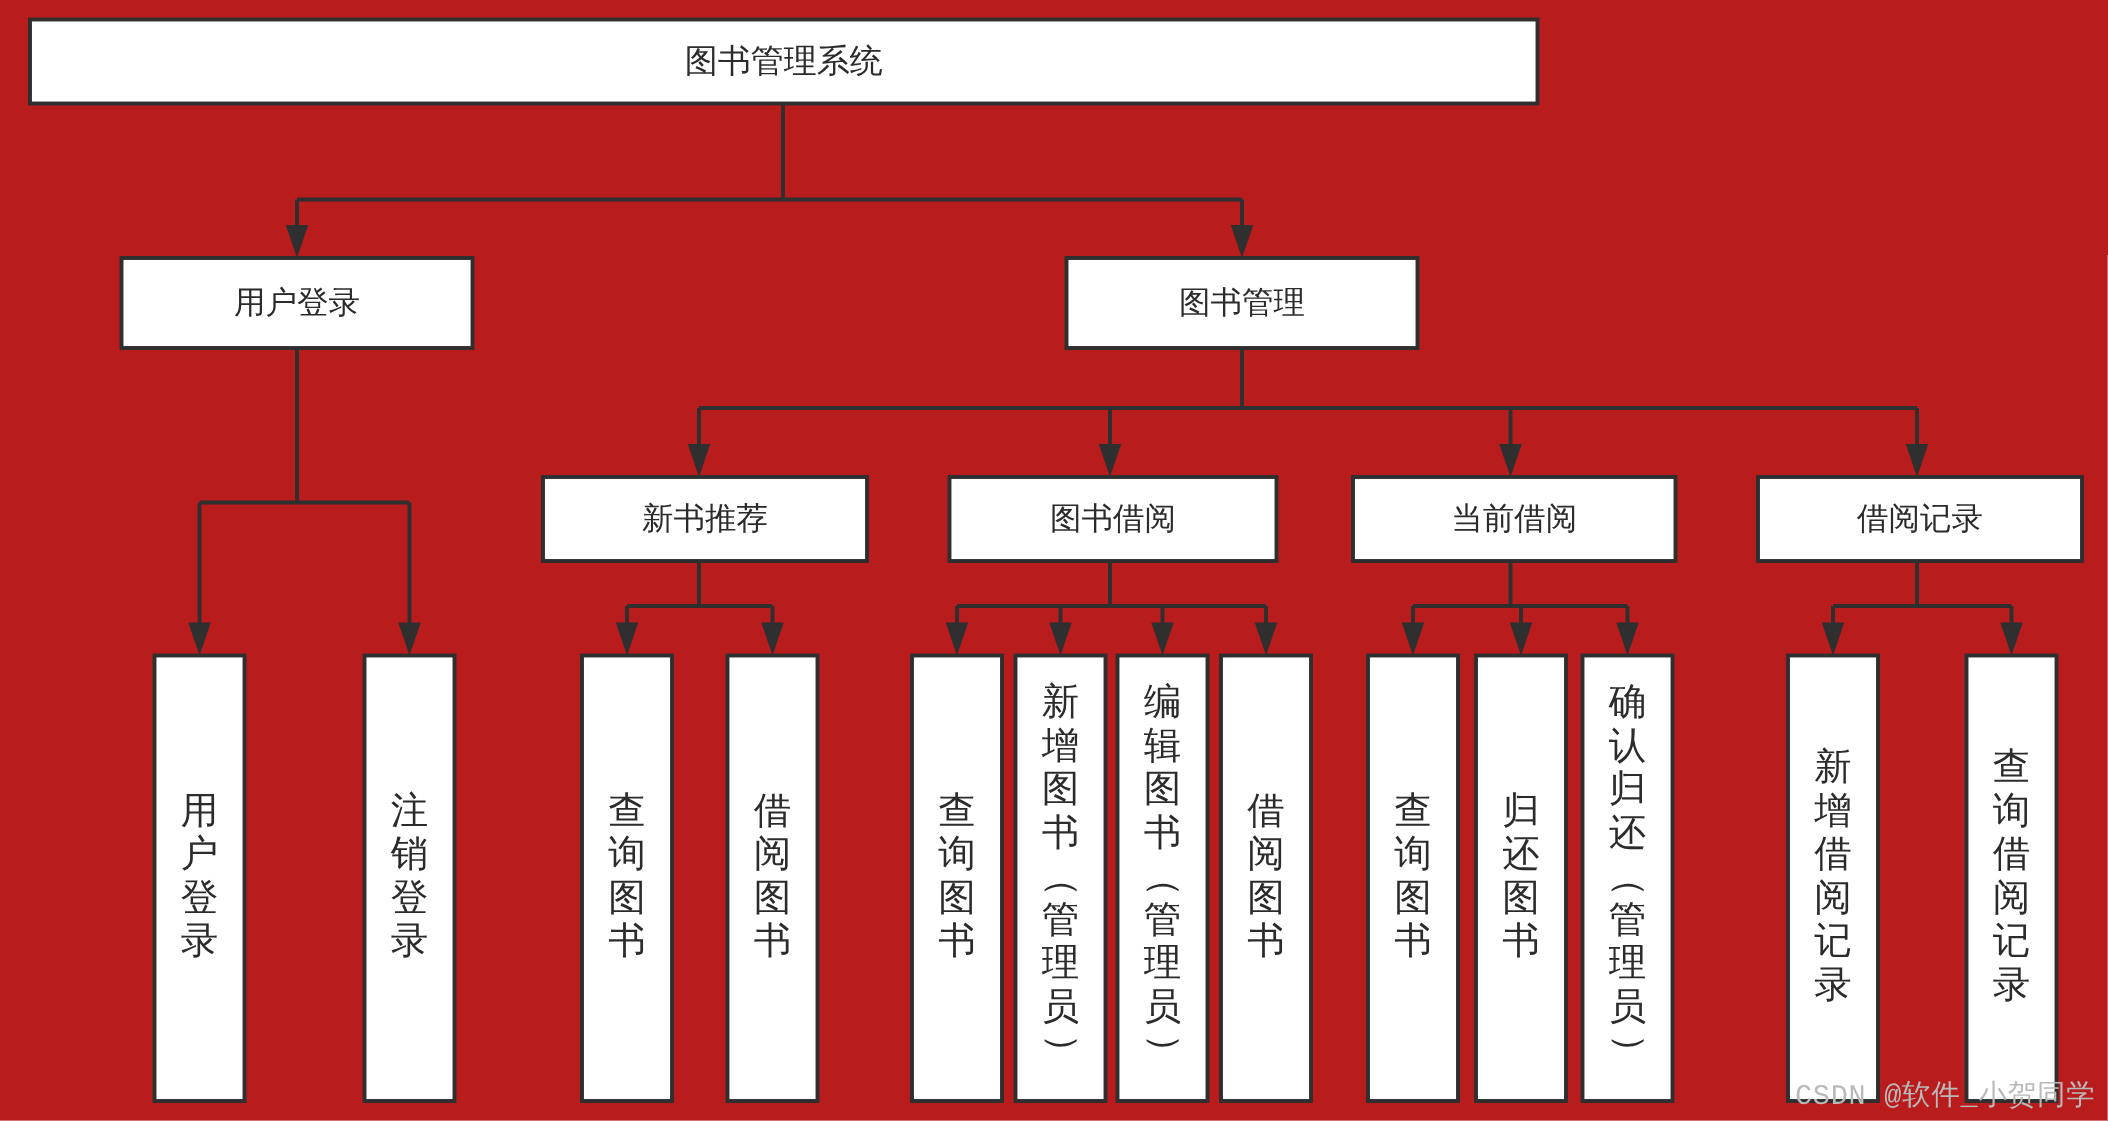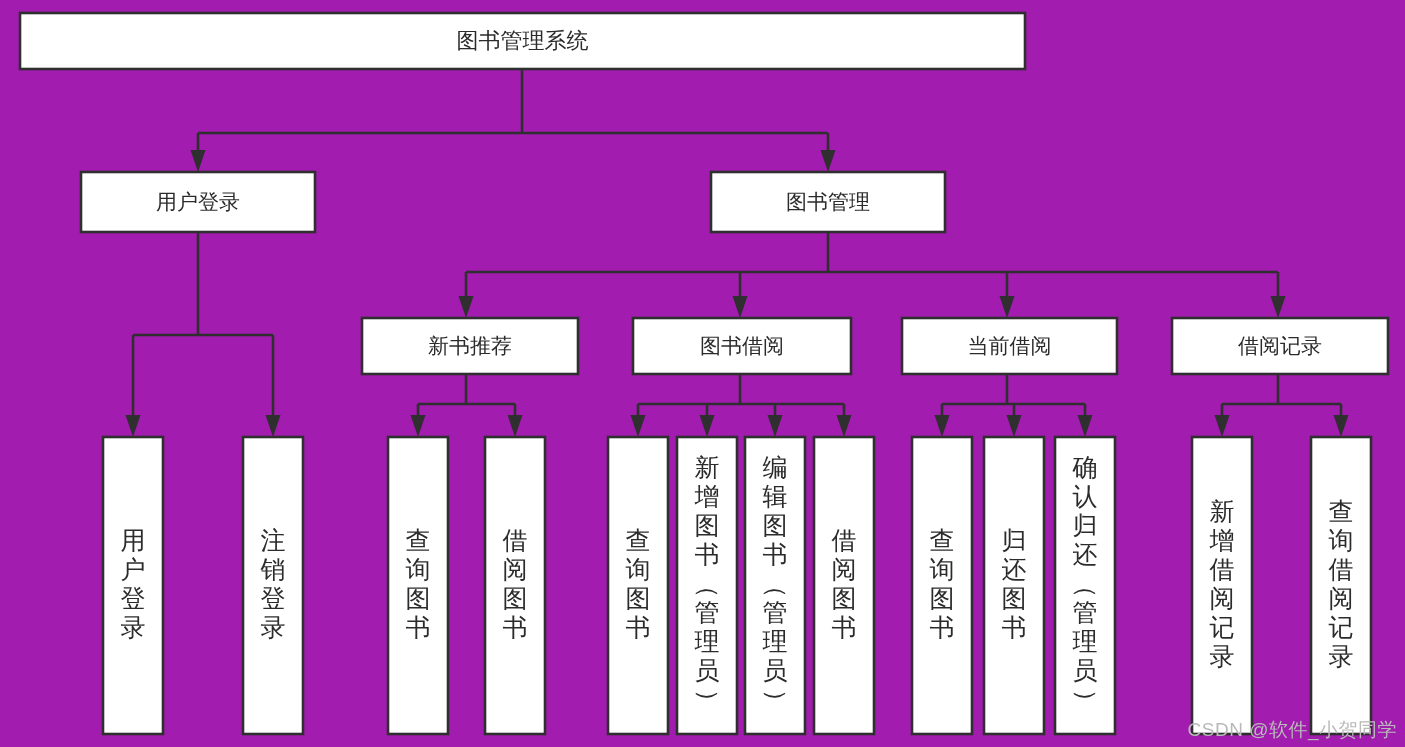--- a/index.html
+++ b/index.html
@@ -10,21 +10,21 @@
   body {
     width: 1405px;
     height: 747px;
     font-family: "Liberation Sans", "DejaVu Sans", sans-serif;
     overflow: hidden;
   }
   #diagram-root {
     position: relative;
     width: 1405px;
     height: 747px;
-    background: #a21caf;
+    background: #b91c1c;
   }
   svg.diagram-canvas {
     position: absolute;
     left: 0;
     top: 0;
     width: 1405px;
     height: 747px;
     display: block;
   }
   .node-box {
@@ -58,21 +58,21 @@
     font-size: 25px;
     text-anchor: middle;
     dominant-baseline: middle;
   }
   .watermark-text {
     position: absolute;
     right: 8px;
     bottom: 4px;
     color: #b9b9b9;
     font-size: 19px;
-    font-family: Liberation Sans, sans-serif;
+    font-family: Liberation Mono, monospace;
     white-space: nowrap;
     letter-spacing: 0.5px;
   }
 </style>
 </head>
 <body>
 
 <div id="diagram-root">
   <svg class="diagram-canvas" viewBox="0 0 1405 747">
     <g id="connectors-layer">

